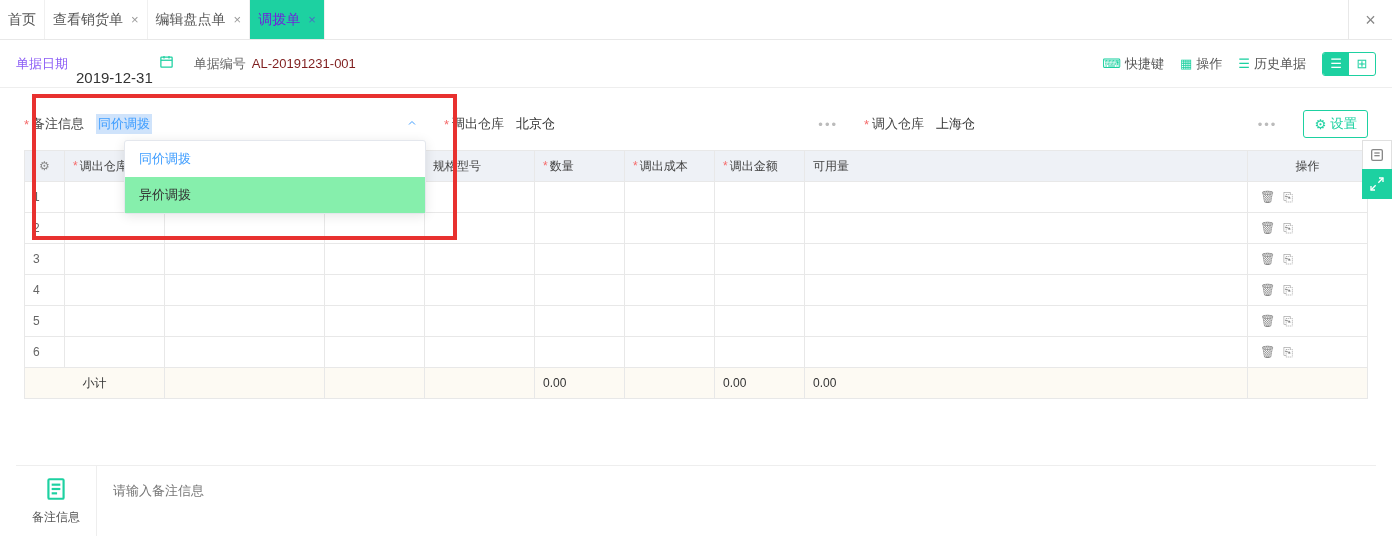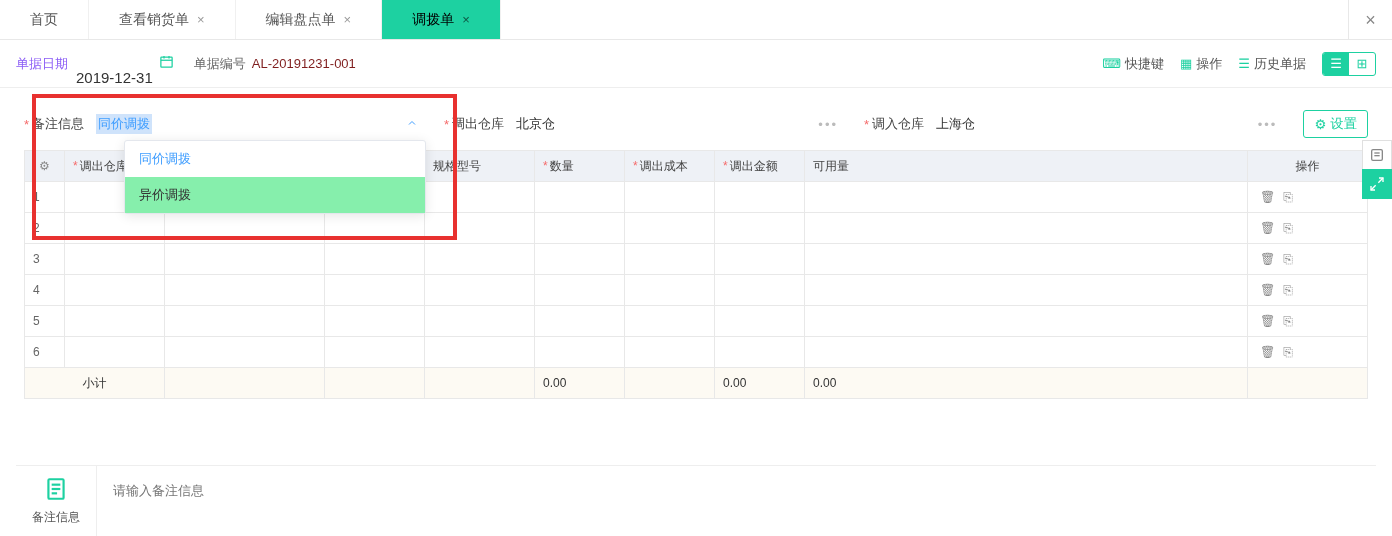--- a/index.html
+++ b/index.html
@@ -1,21 +1,21 @@
 <!DOCTYPE html>
 <html><head>
 <meta charset="utf-8">
 <style>
 * { box-sizing: border-box; margin: 0; padding: 0; }
 body { font-family: -apple-system, "PingFang SC", "Microsoft YaHei", sans-serif; font-size: 13px; color: #333; background: #fff; width: 1392px; height: 536px; position: relative; overflow: hidden; }
 
 
 .tabs-bar { height: 40px; border-bottom: 1px solid #e8e8e8; display: flex; align-items: stretch; position: relative; }
-.tab { display: flex; align-items: center; padding: 0 30px; font-size: 14px; color: #555; cursor: pointer; gap: 8px; border-right: 1px solid #f0f0f0; }
-.tab.active { background: #1dd1a1; color: #000000; }
+.tab { display: flex; align-items: center; padding: 0 8px; font-size: 14px; color: #555; cursor: pointer; gap: 8px; border-right: 1px solid #f0f0f0; }
+.tab.active { background: #1dd1a1; color: #6d28d9; }
 .tab-close { font-size: 13px; opacity: .6; }
 .tabs-bar .close-all { position: absolute; right: 0; top: 0; height: 40px; width: 44px; border-left: 1px solid #e8e8e8; display: flex; align-items: center; justify-content: center; font-size: 18px; color: #888; cursor: pointer; }
 
 
 .info-row { display: flex; align-items: center; height: 48px; padding: 0 16px; border-bottom: 1px solid #eee; }
 .info-row .lbl { color: #8b5cf6; margin-right: 8px; }
 .info-row .date { font-size: 15px; margin-right: 6px; margin-top: 27px; }
 .info-row .cal { color: #1dd1a1; font-size: 16px; margin-right: 20px; }
 .info-row .num-lbl { color: #666; margin-right: 6px; }
 .info-row .num { color: #7f1d1d; }

